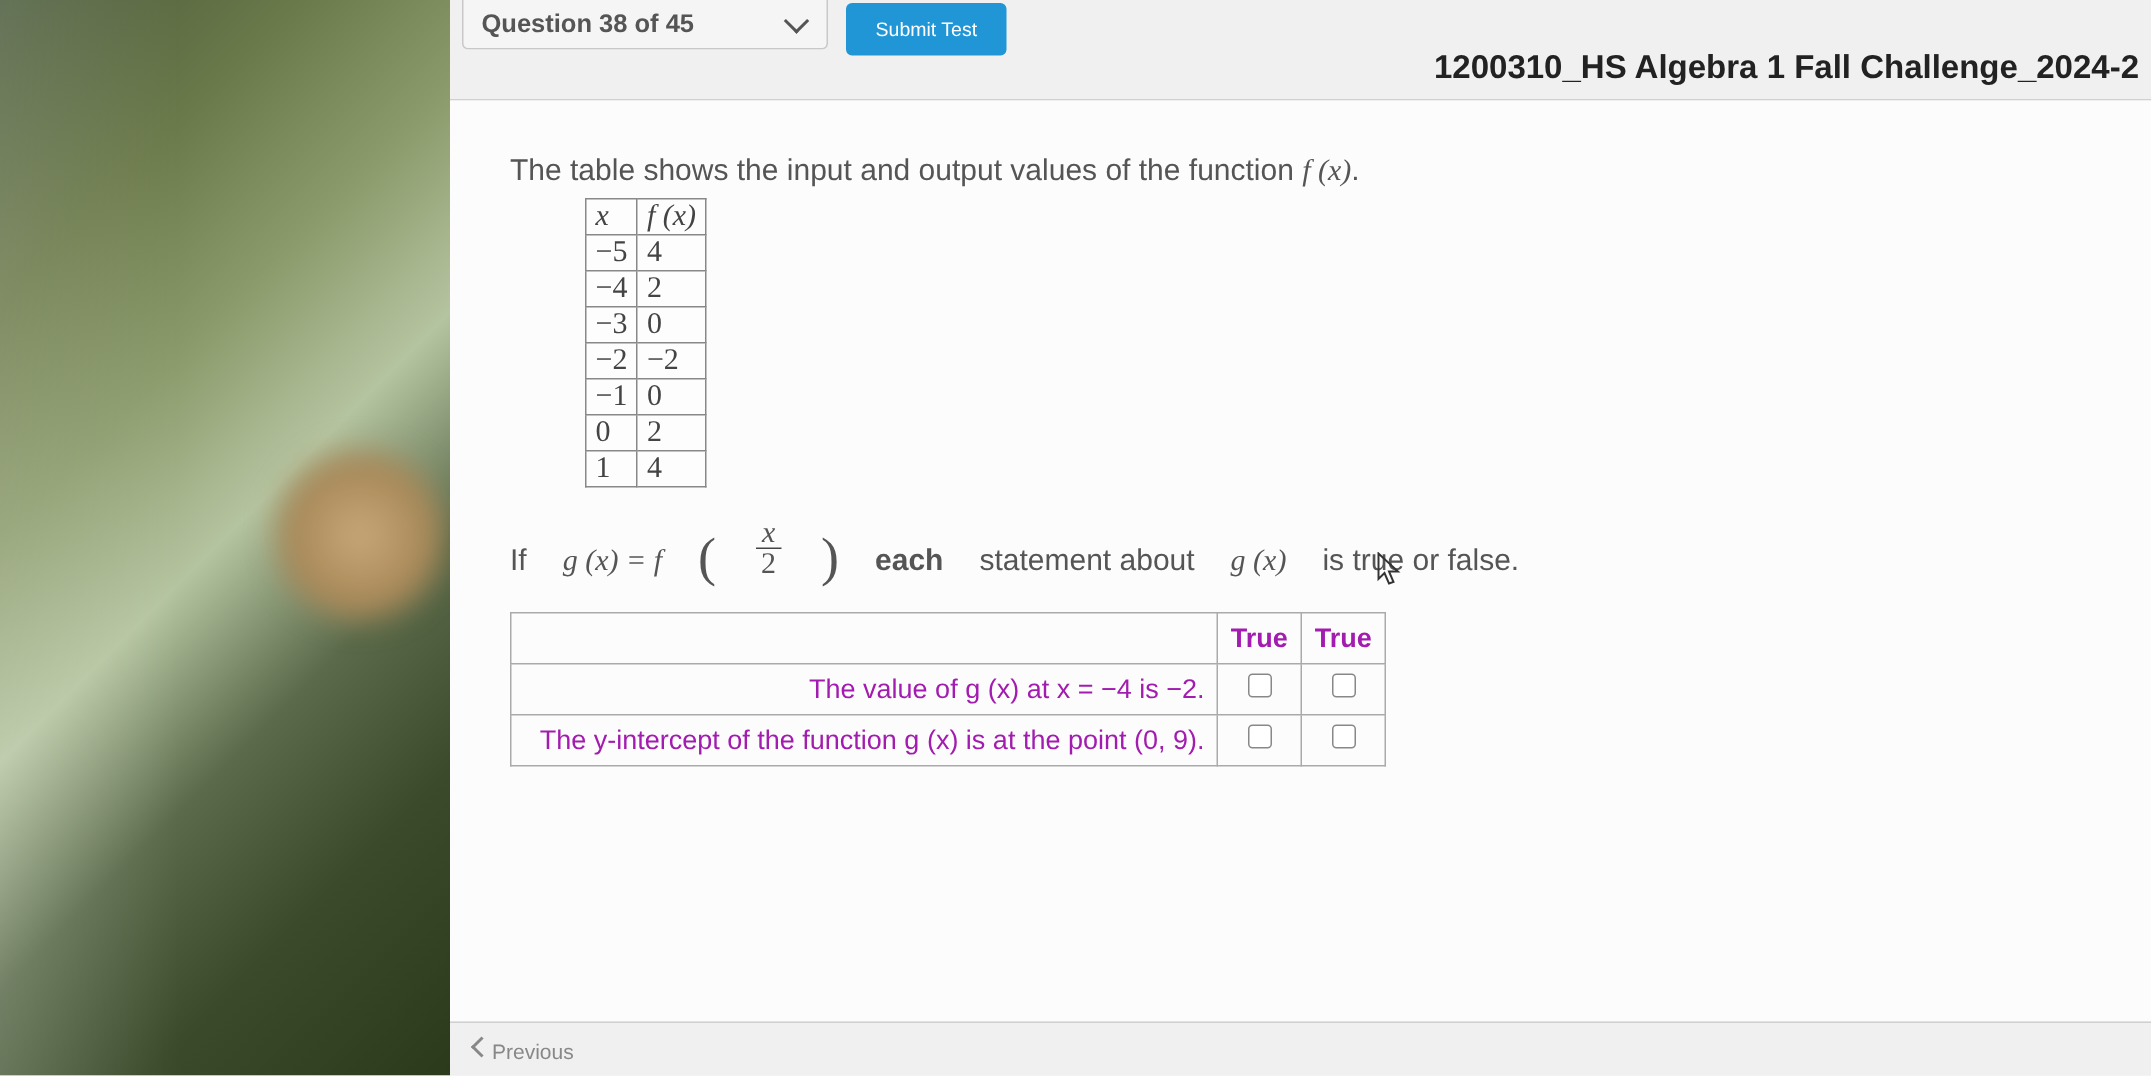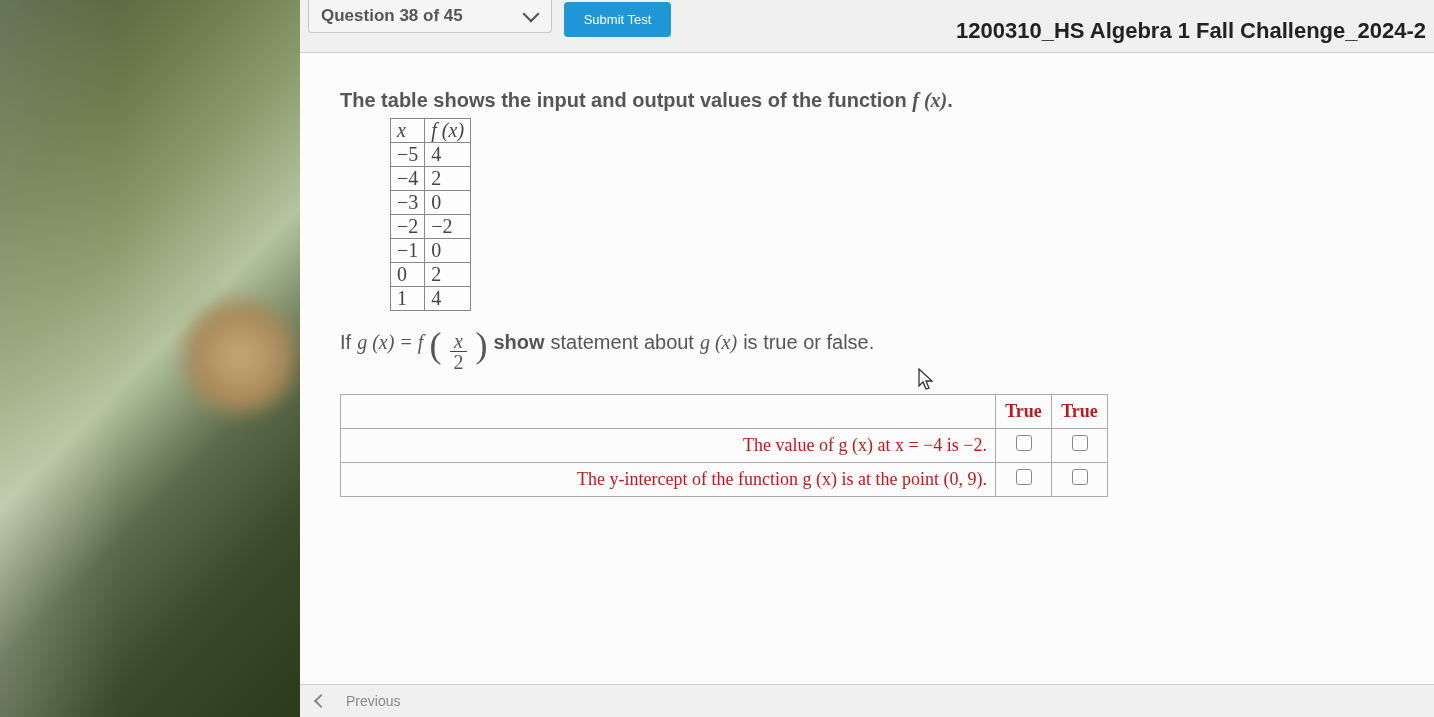--- a/index.html
+++ b/index.html
@@ -86,74 +86,73 @@
       padding: 10px 20px;
       font-size: 13px;
       cursor: pointer;
       margin-top: 2px;
     }
     .test-title {
       font-size: 22px;
       font-weight: bold;
       color: #222;
       margin-left: auto;
-      margin-top: 18px;
+      margin-top: 32px;
       white-space: nowrap;
       overflow: hidden;
     }
     .content {
       padding: 36px 40px;
       background: #fcfcfc;
       flex: 1;
       color: #555;
       font-size: 20px;
     }
-    .intro { margin-bottom: 2px; font-weight: bold; }
+    .intro { margin-bottom: 2px; }
     .math-i { font-style: italic; font-family: 'Times New Roman', serif; }
     .func-table {
       border-collapse: collapse;
       margin: 6px 0 20px 50px;
       font-family: 'Times New Roman', serif;
       font-size: 20px;
       color: #444;
     }
     .func-table td, .func-table th {
       border: 1px solid #888;
       padding: 0 6px;
       text-align: left;
       font-weight: normal;
       background: #fdfdfd;
     }
     .func-table th { font-style: italic; }
     .gx-line {
       margin: 8px 0 22px 0;
       display: flex;
-      align-items: flex-start;
+      align-items: flex-end;
       flex-wrap: wrap;
-      gap: 6px;
+      gap: 24px;
     }
     .frac {
       display: inline-flex;
       flex-direction: column;
       align-items: center;
       font-family: 'Times New Roman', serif;
       font-size: 20px;
       line-height: 1;
       vertical-align: middle;
       margin: 0 2px;
     }
     .frac .num { border-bottom: 1px solid #444; padding: 0 4px; font-style: italic; }
     .frac .den { padding: 0 4px; }
     .big-paren { font-family: 'Times New Roman', serif; font-size: 36px; line-height: 0.8; vertical-align: middle; }
     .tf-table {
       border-collapse: collapse;
-      width: 768px;
+      width: 584px;
       font-size: 18px;
-      color: #b91c1c;
-      font-family: Liberation Serif, serif;
+      color: #a21caf;
     }
     .tf-table th, .tf-table td {
       border: 1px solid #aaa;
       padding: 6px 8px;
       text-align: right;
       background: #fcfcfc;
     }
     .tf-table th.tf-head { text-align: center; font-weight: bold; width: 56px; }
     .tf-table td.cb { text-align: center; }
     .cb-box {
@@ -174,22 +173,21 @@
     }
     .footer-bar {
       background: #f0f0f0;
       border-top: 1px solid #d0d0d0;
       padding: 8px 16px;
       color: #888;
       font-size: 14px;
     }
     .footer-btn {
       display: inline-flex;
-      align-items: center;
-      gap: 20px;
+      gap: 2px;
     }
     .chevron-left {
       width: 10px;
       height: 10px;
       border-left: 2px solid #888;
       border-bottom: 2px solid #888;
       transform: rotate(45deg);
       display: inline-block;
     }
   </style>
@@ -253,21 +251,21 @@
 
     <div class="gx-line">
       <span>If </span>
       <span class="math-i">g (x) = f</span>
       <span class="big-paren">(</span>
       <span class="frac">
         <span class="num">x</span>
         <span class="den">2</span>
       </span>
       <span class="big-paren">)</span>
-      <b>show</b>
+      <b>each</b>
       <span> statement about </span>
       <span class="math-i">g (x)</span>
       <span> is true or false.</span>
     </div>
 
     <table class="tf-table">
       <tbody>
           <tr>
         <th></th>
         <th class="tf-head">True</th>

